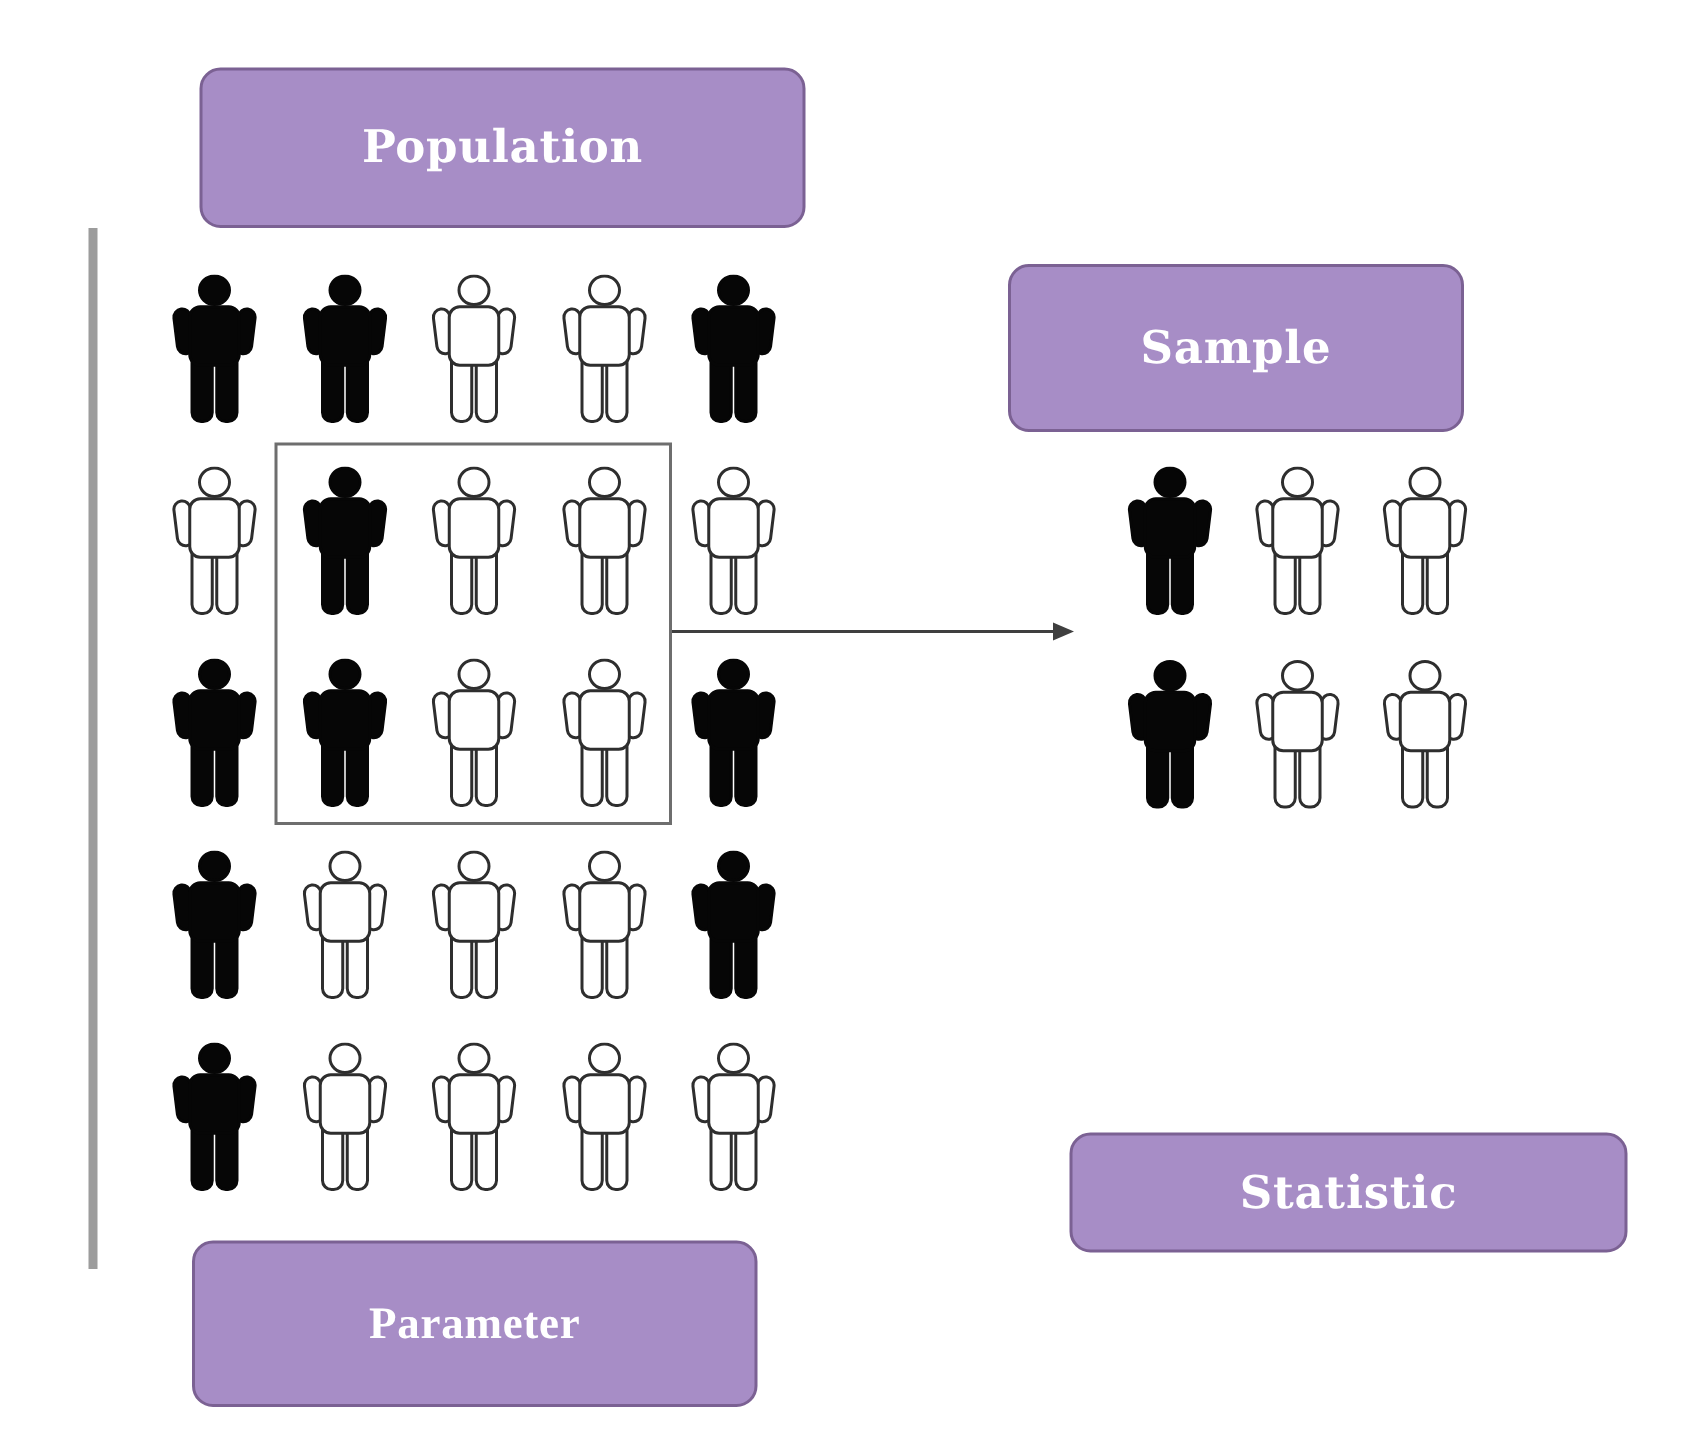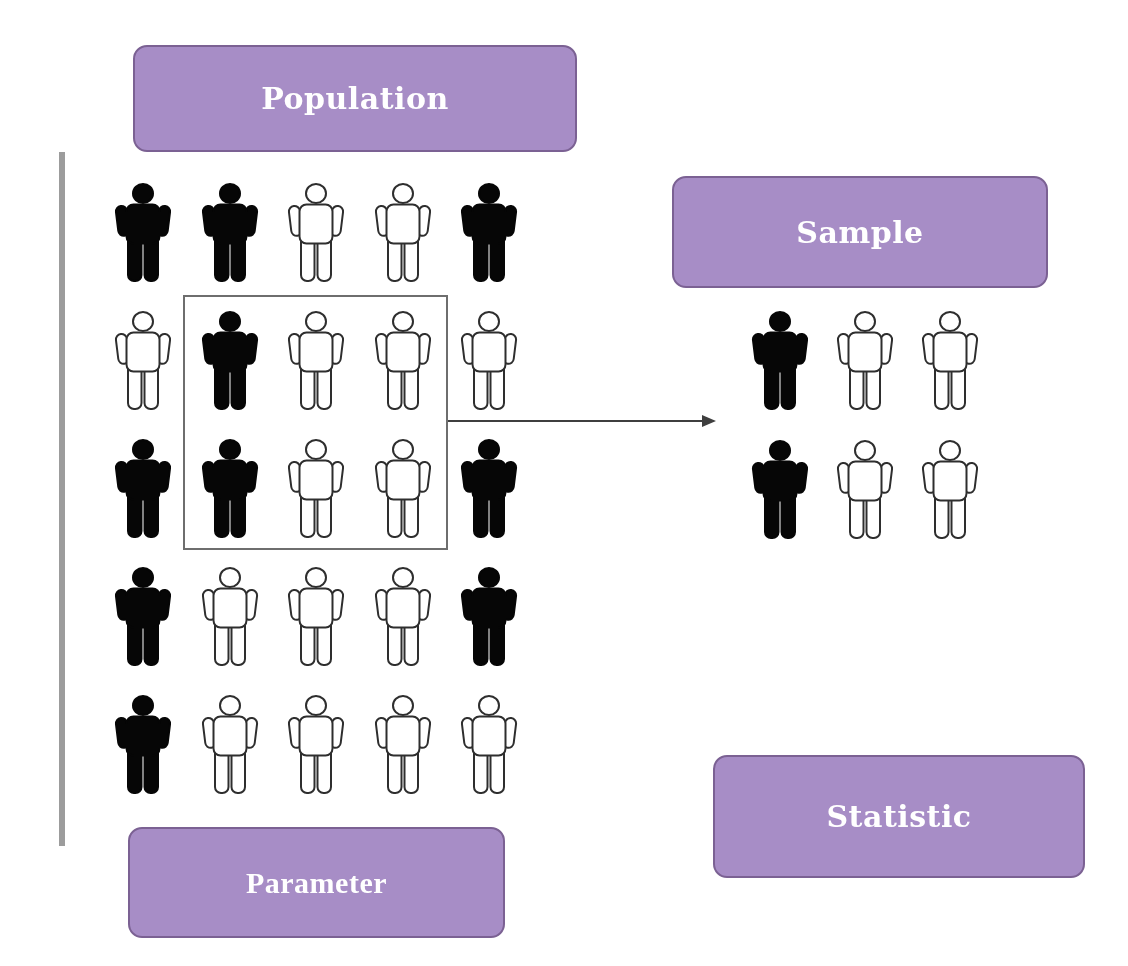--- a/index.html
+++ b/index.html
@@ -34,24 +34,24 @@
     border: 2.5px solid var(--box-border);
     border-radius: 14px;
     box-sizing: border-box;
   }
   .plabel span {
     color: var(--label-text);
     font-weight: bold;
     font-size: 30px;
     letter-spacing: 0.5px;
   }
-  #population-box { left: 133px; top: 45px;  width: 444px; height: 107px; }
-  #sample-box     { left: 672px; top: 176px; width: 376px; height: 112px; }
+  #population-box { left: 133px; top: 45px;  width: 404px; height: 107px; }
+  #sample-box     { left: 672px; top: 176px; width: 304px; height: 112px; }
   #parameter-box  { left: 128px; top: 827px; width: 377px; height: 111px; font-family: Liberation Serif, serif; }
-  #statistic-box  { left: 713px; top: 755px; width: 372px; height: 123px; }
+  #statistic-box  { left: 713px; top: 755px; width: 372px; height: 80px; }
 
   .grid-layer {
     position: absolute;
     left: 0; top: 0;
     width: 100%; height: 100%;
   }
   .person-slot {
     position: absolute;
     width: 64px;
     height: 100px;

